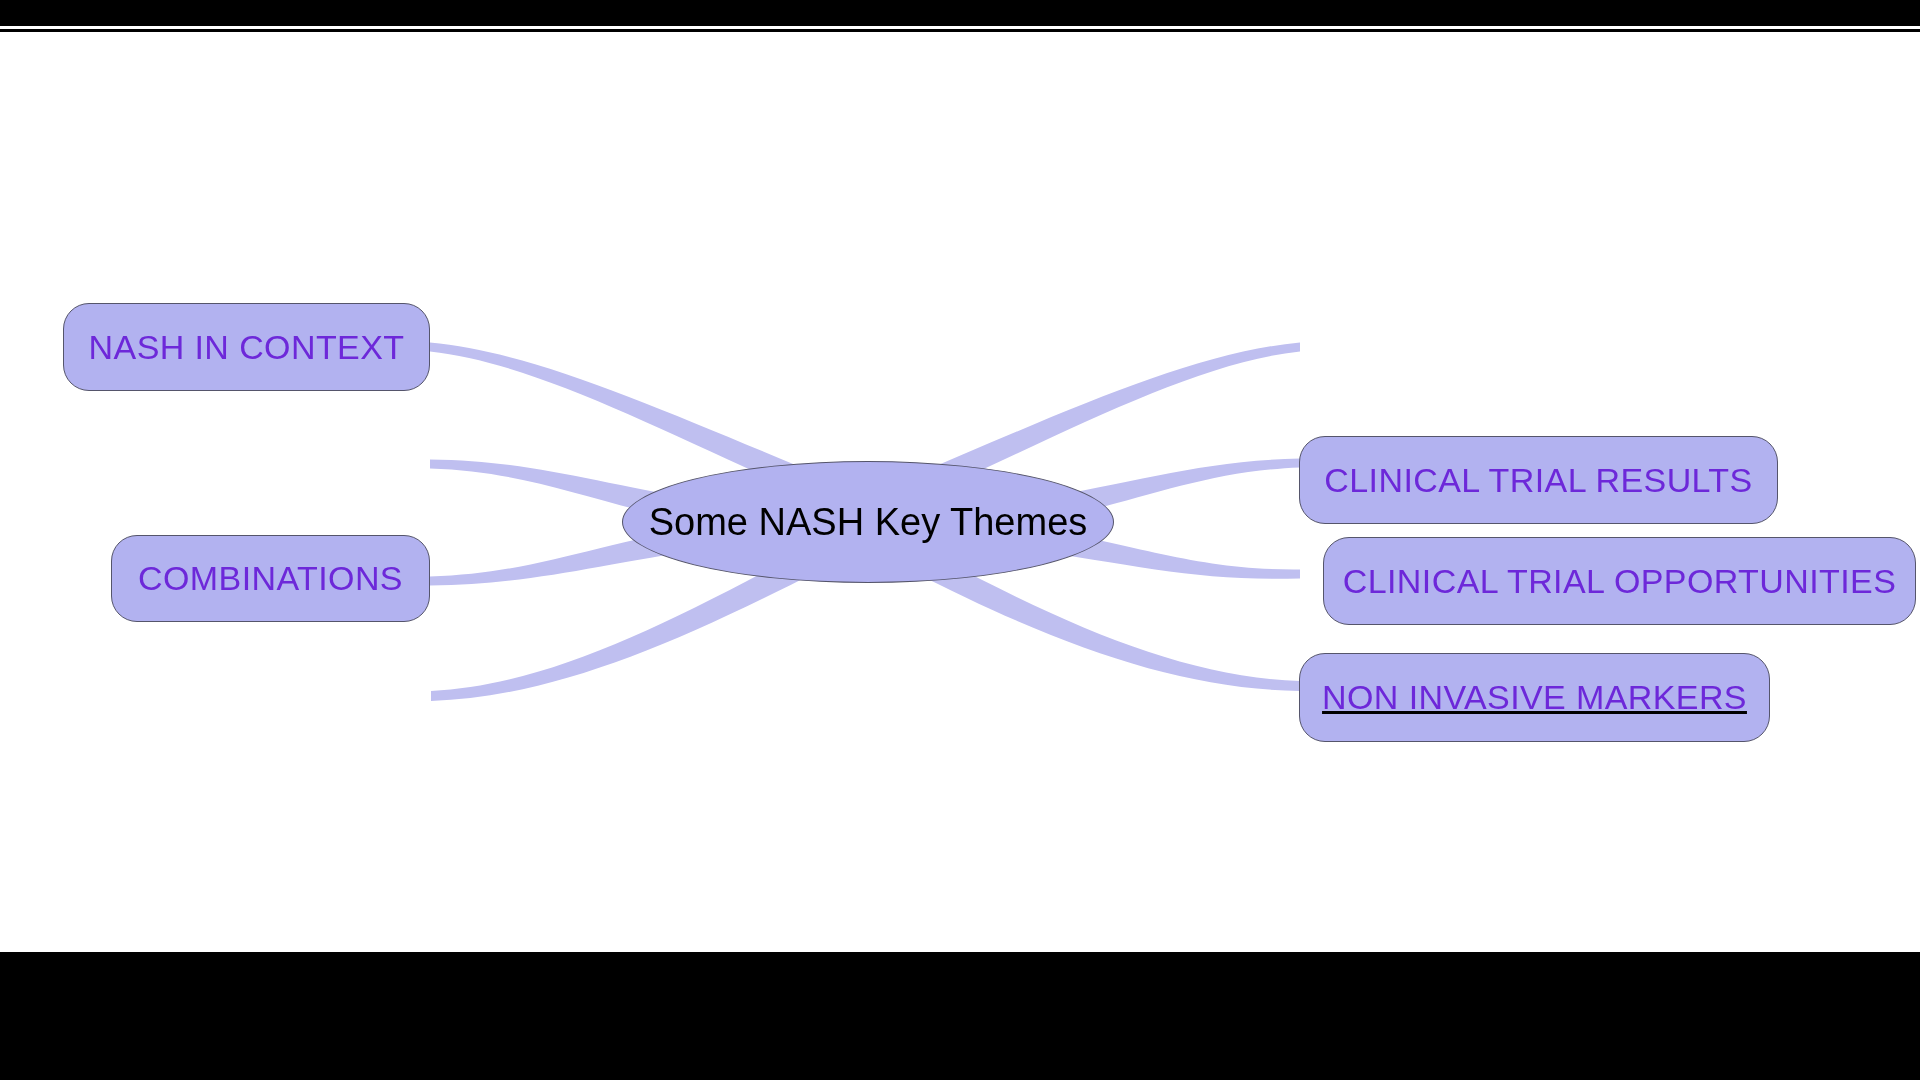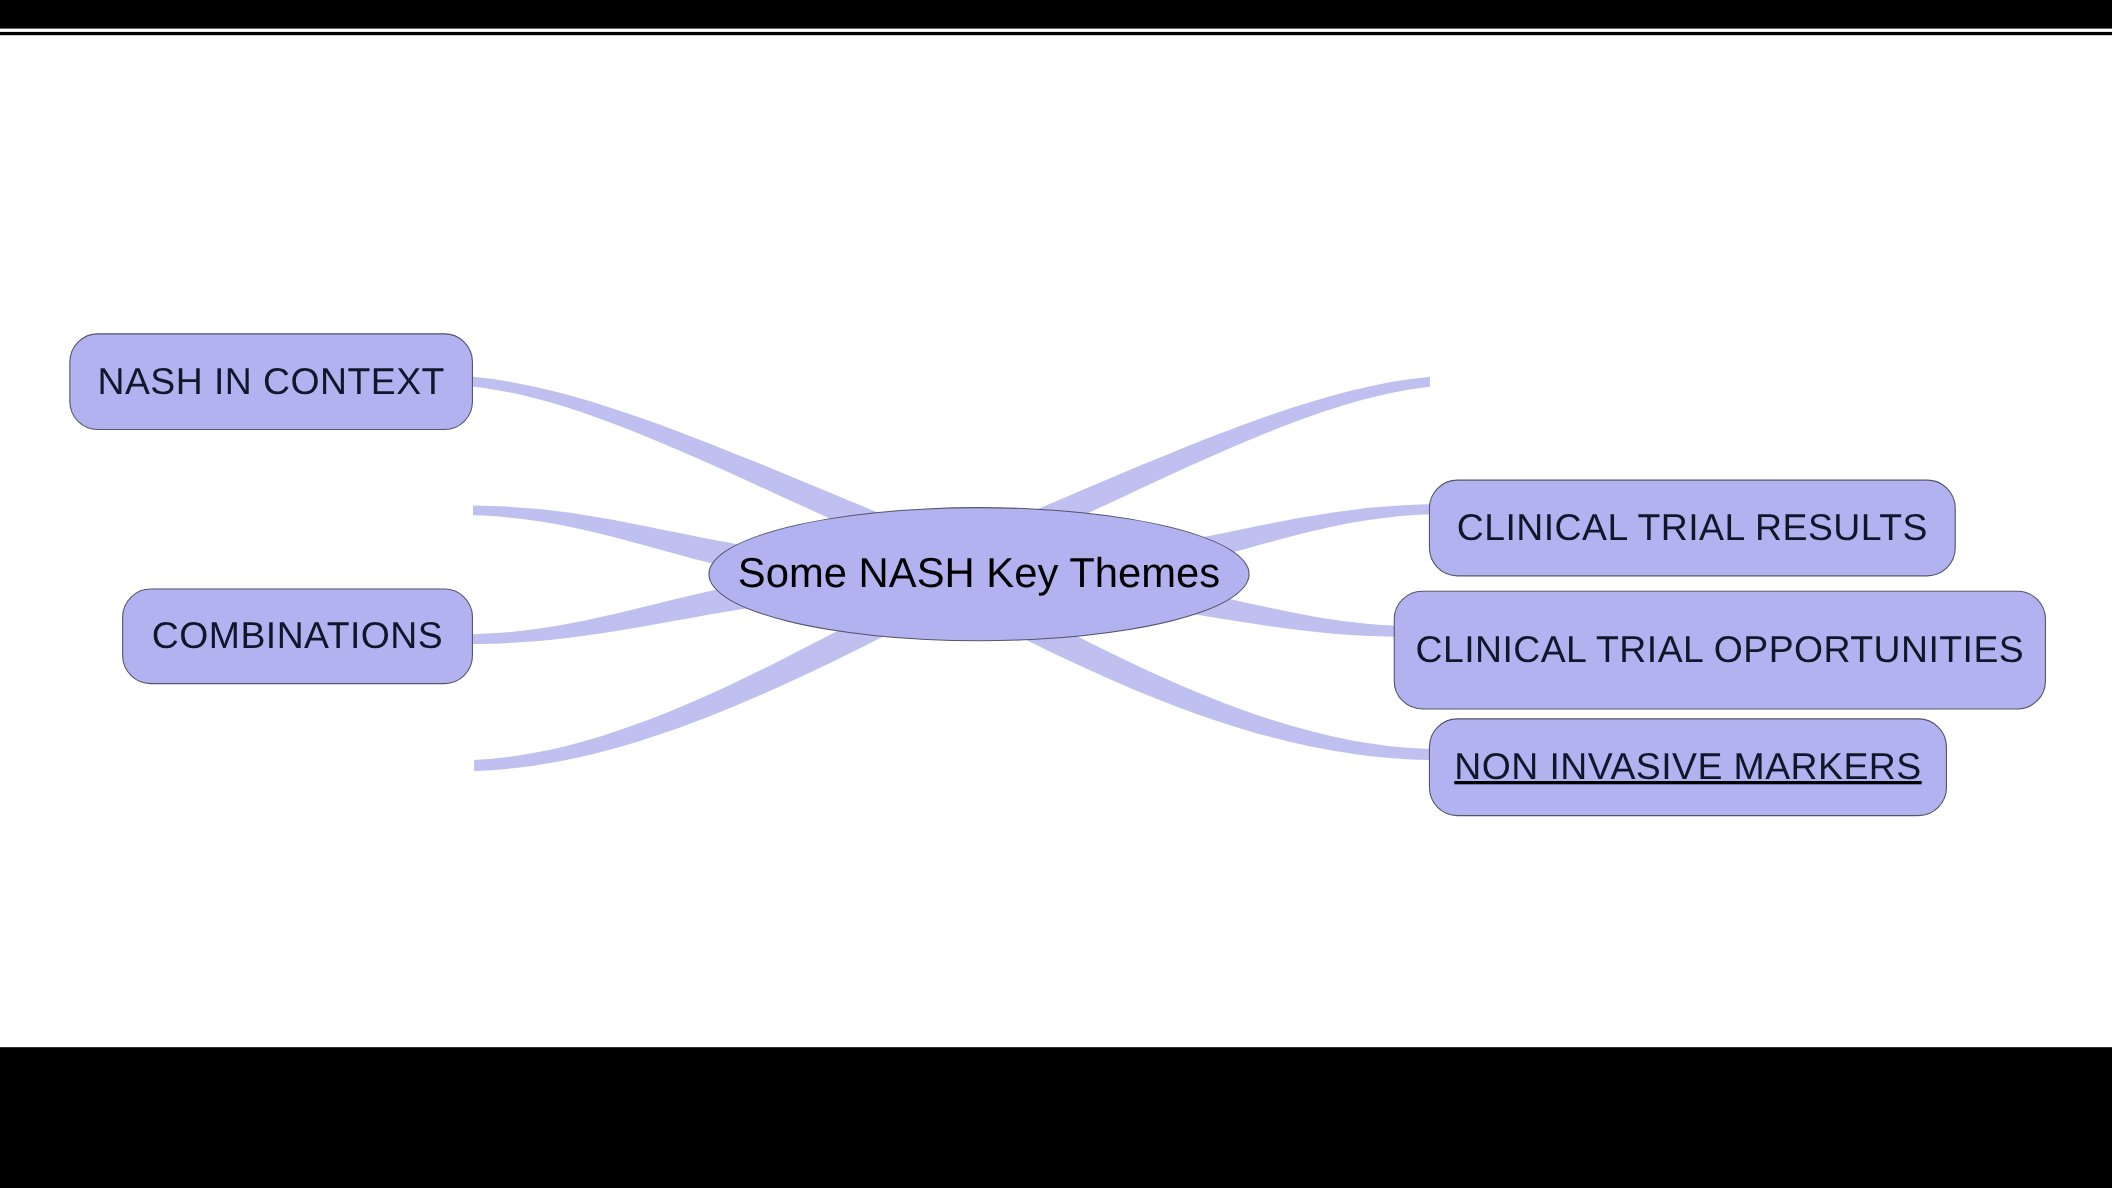--- a/index.html
+++ b/index.html
@@ -12,21 +12,21 @@
   .separator{position:absolute;left:0;top:29px;width:1920px;height:3px;background:#000;}
   .bar.bottom{top:952px;height:128px;}
   #connector-layer{position:absolute;left:0;top:0;width:1920px;height:1080px;}
   #nodes-layer{position:absolute;left:0;top:0;width:1920px;height:1080px;}
   .node{
     position:absolute;box-sizing:border-box;
     border-radius:26px;display:flex;align-items:center;justify-content:center;
     cursor:pointer;
   }
   .node-label{
-    font-size:34px;color:#0f172a;white-space:nowrap;letter-spacing:0.4px;
+    font-size:34px;color:#6d28d9;white-space:nowrap;letter-spacing:0.4px;
   }
   .root-node{
     position:absolute;box-sizing:border-box;border-radius:50%;
     display:flex;align-items:center;justify-content:center;cursor:pointer;
   }
   .root-label{font-size:38px;color:#000;white-space:nowrap;}
 </style>
 </head>
 <body>
 
@@ -40,32 +40,32 @@
       <path d="M 430 459.5 C 530 460.6, 590 481.8, 700 500 L 700 524 C 590 502.2, 530 471.4, 430 468.5 Z" fill="#bfbff0"></path>
       <path d="M 430 576.5 C 530 573.6, 590 545.8, 710 524 L 710 548 C 590 566.2, 530 584.4, 430 585.5 Z" fill="#bfbff0"></path>
       <path d="M 431 691 C 550 685, 670 623.1, 820 542 L 820 570 C 670 646.9, 550 697, 431 701 Z" fill="#bfbff0"></path>
       <path d="M 1300 342.5 C 1190 352.6, 1060 413.95, 905 479 L 905 505 C 1060 436.05, 1190 363.4, 1300 351.5 Z" fill="#bfbff0"></path>
       <path d="M 1300 458.5 C 1200 460.6, 1140 481.8, 1030 500 L 1030 524 C 1140 502.2, 1200 471.4, 1300 467.5 Z" fill="#bfbff0"></path>
       <path d="M 1300 569.5 C 1200 570.6, 1140 545.8, 1020 524 L 1020 548 C 1140 566.2, 1200 581.4, 1300 578.5 Z" fill="#bfbff0"></path>
       <path d="M 1300 681 C 1180 677, 1060 623.1, 910 542 L 910 570 C 1060 646.9, 1180 689, 1300 691 Z" fill="#bfbff0"></path>
     </svg>
 
   <div id="nodes-layer">
-    <div class="root-node" id="root-node" style="left: 644px; top: 461px; width: 492px; height: 122px; background: rgb(178, 178, 240); border: 1.6px solid rgb(85, 85, 107);">
+    <div class="root-node" id="root-node" style="left: 622px; top: 461px; width: 492px; height: 122px; background: rgb(178, 178, 240); border: 1.6px solid rgb(85, 85, 107);">
       <span class="root-label">Some NASH Key Themes</span>
     </div>
   <div class="node" style="left: 63px; top: 303px; width: 367px; height: 88px; background: rgb(178, 178, 240); border: 1.6px solid rgb(85, 85, 107);">
         <span class="node-label">NASH IN CONTEXT</span>
       </div>
       <div class="node" style="left: 111px; top: 535px; width: 319px; height: 87px; background: rgb(178, 178, 240); border: 1.6px solid rgb(85, 85, 107);">
         <span class="node-label">COMBINATIONS</span>
       </div>
       <div class="node" style="left: 1299px; top: 436px; width: 479px; height: 88px; background: rgb(178, 178, 240); border: 1.6px solid rgb(85, 85, 107);">
         <span class="node-label">CLINICAL TRIAL RESULTS</span>
       </div>
-      <div class="node" style="left: 1267px; top: 537px; width: 593px; height: 108px; background: rgb(178, 178, 240); border: 1.6px solid rgb(85, 85, 107);">
+      <div class="node" style="left: 1323px; top: 537px; width: 593px; height: 88px; background: rgb(178, 178, 240); border: 1.6px solid rgb(85, 85, 107);">
         <span class="node-label">CLINICAL TRIAL OPPORTUNITIES</span>
       </div>
       <div class="node" style="left: 1299px; top: 653px; width: 471px; height: 89px; background: rgb(178, 178, 240); border: 1.6px solid rgb(85, 85, 107); text-decoration: underline;">
         <span class="node-label">NON INVASIVE MARKERS</span>
       </div>
     </div>
 </div>
 
 </body></html>

